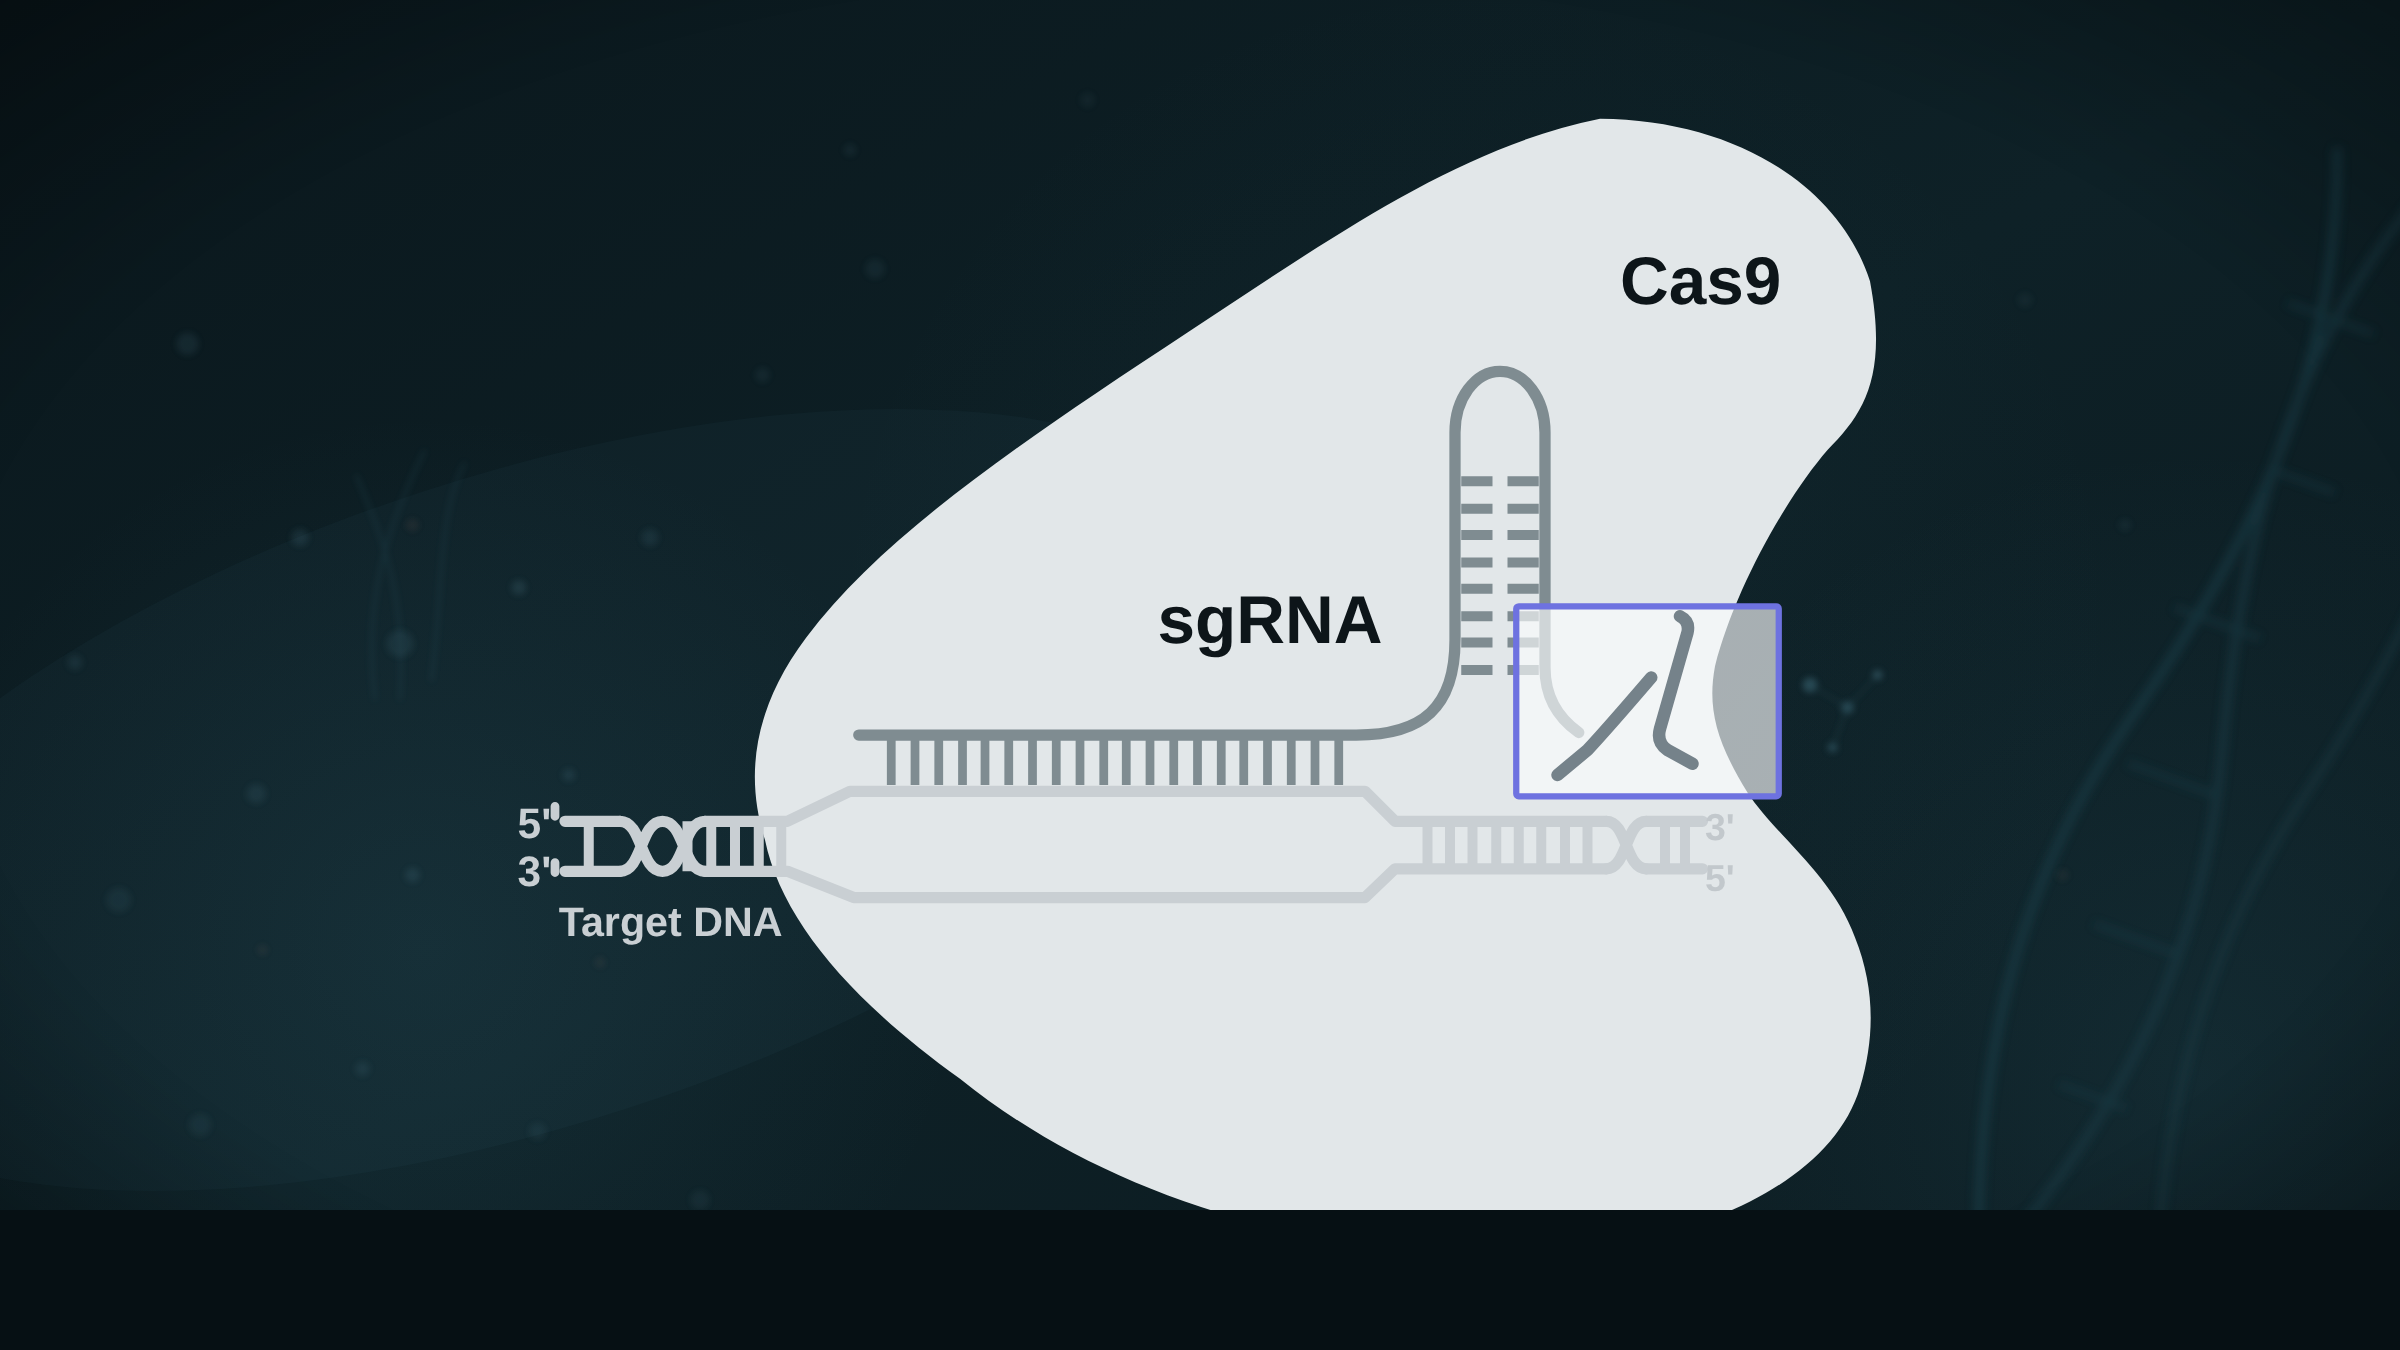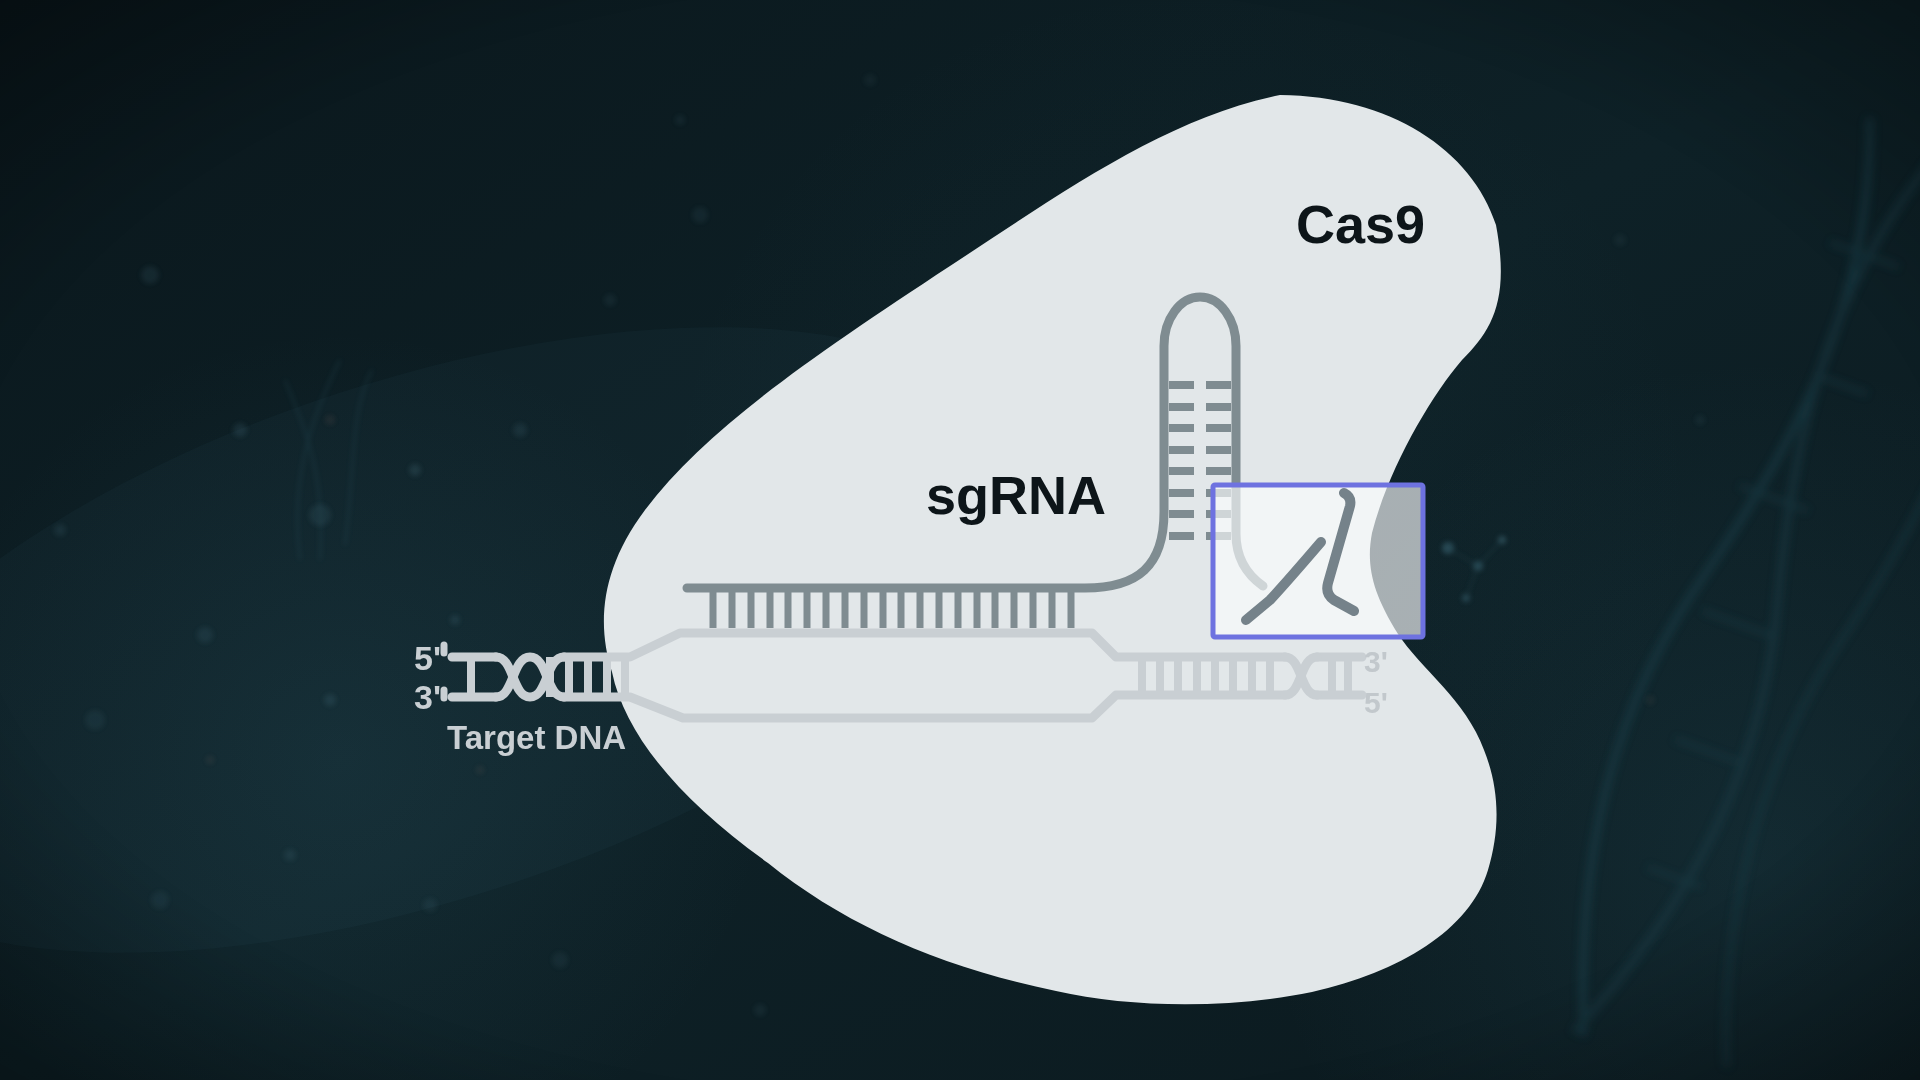--- a/index.html
+++ b/index.html
@@ -1,16 +1,16 @@
 <!DOCTYPE html>
 <html><head>
 <meta charset="utf-8">
 <style>
   html,body{margin:0;padding:0;background:#061014;}
-  .stage{position:relative;width:1920px;height:1080px;overflow:hidden;
+  .stage{position:relative;width:1920px;height:968px;overflow:hidden;
          font-family:"Liberation Sans", sans-serif;}
   .stage svg{display:block;width:1920px;height:1080px;}
   text{font-family:"Liberation Sans", sans-serif;font-weight:700;}
 </style>
 </head>
 <body>
 
 <div class="stage">
 <svg viewBox="0 0 1920 1080" xmlns="http://www.w3.org/2000/svg">
   <defs>

